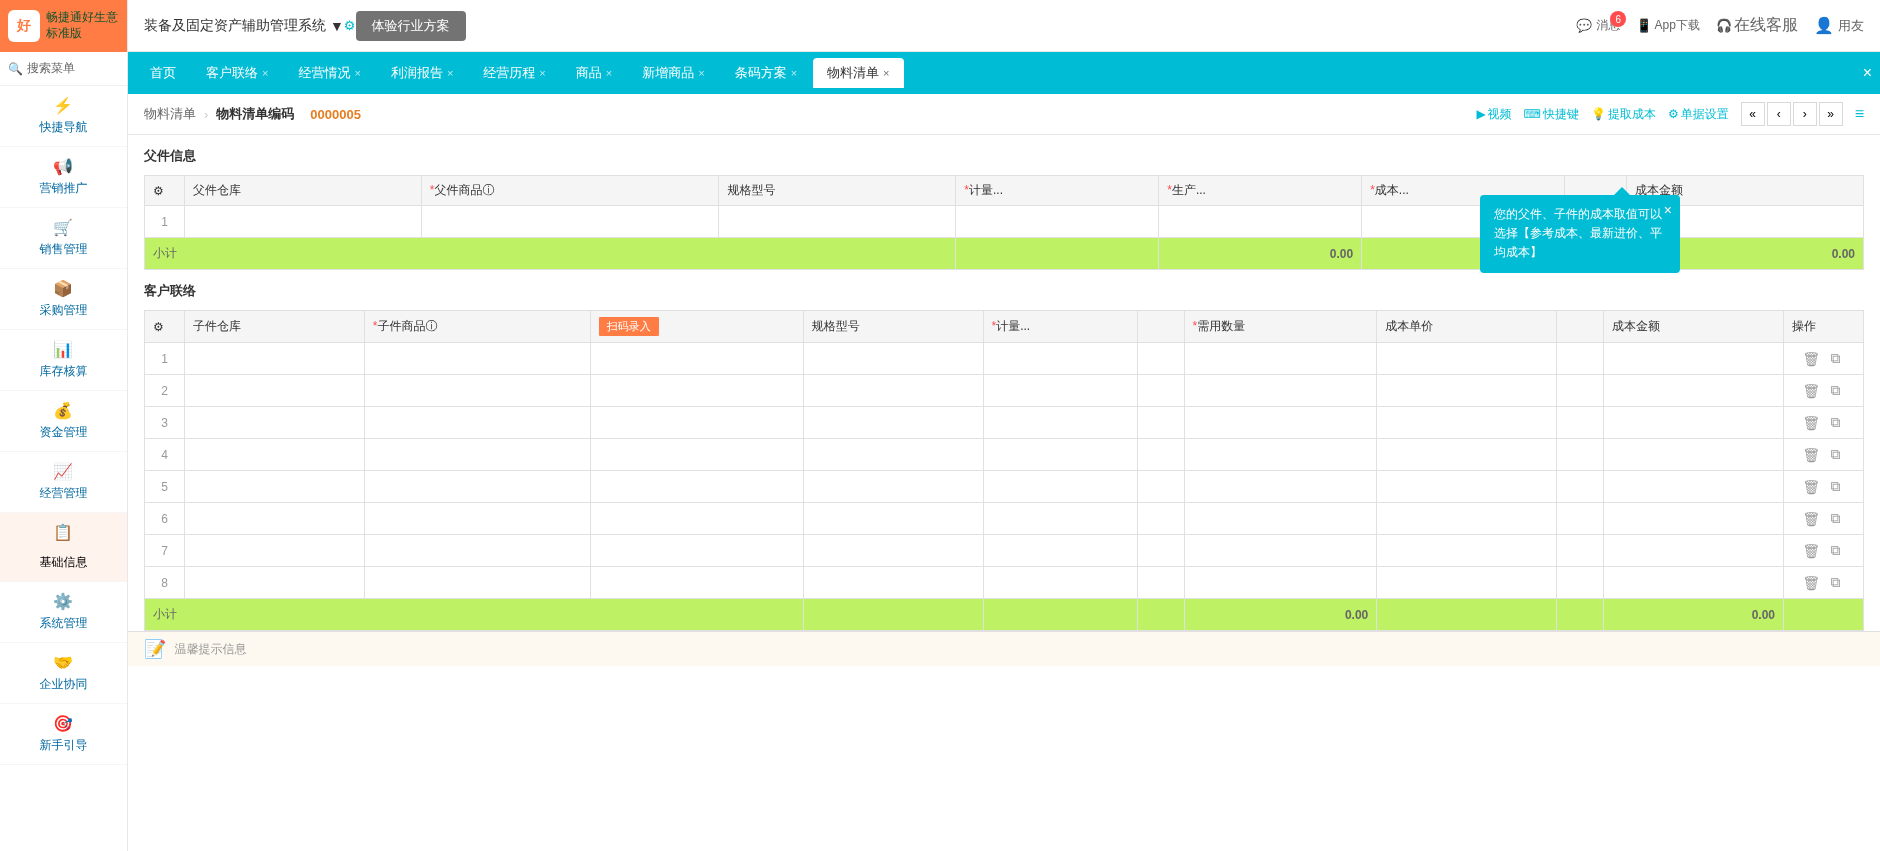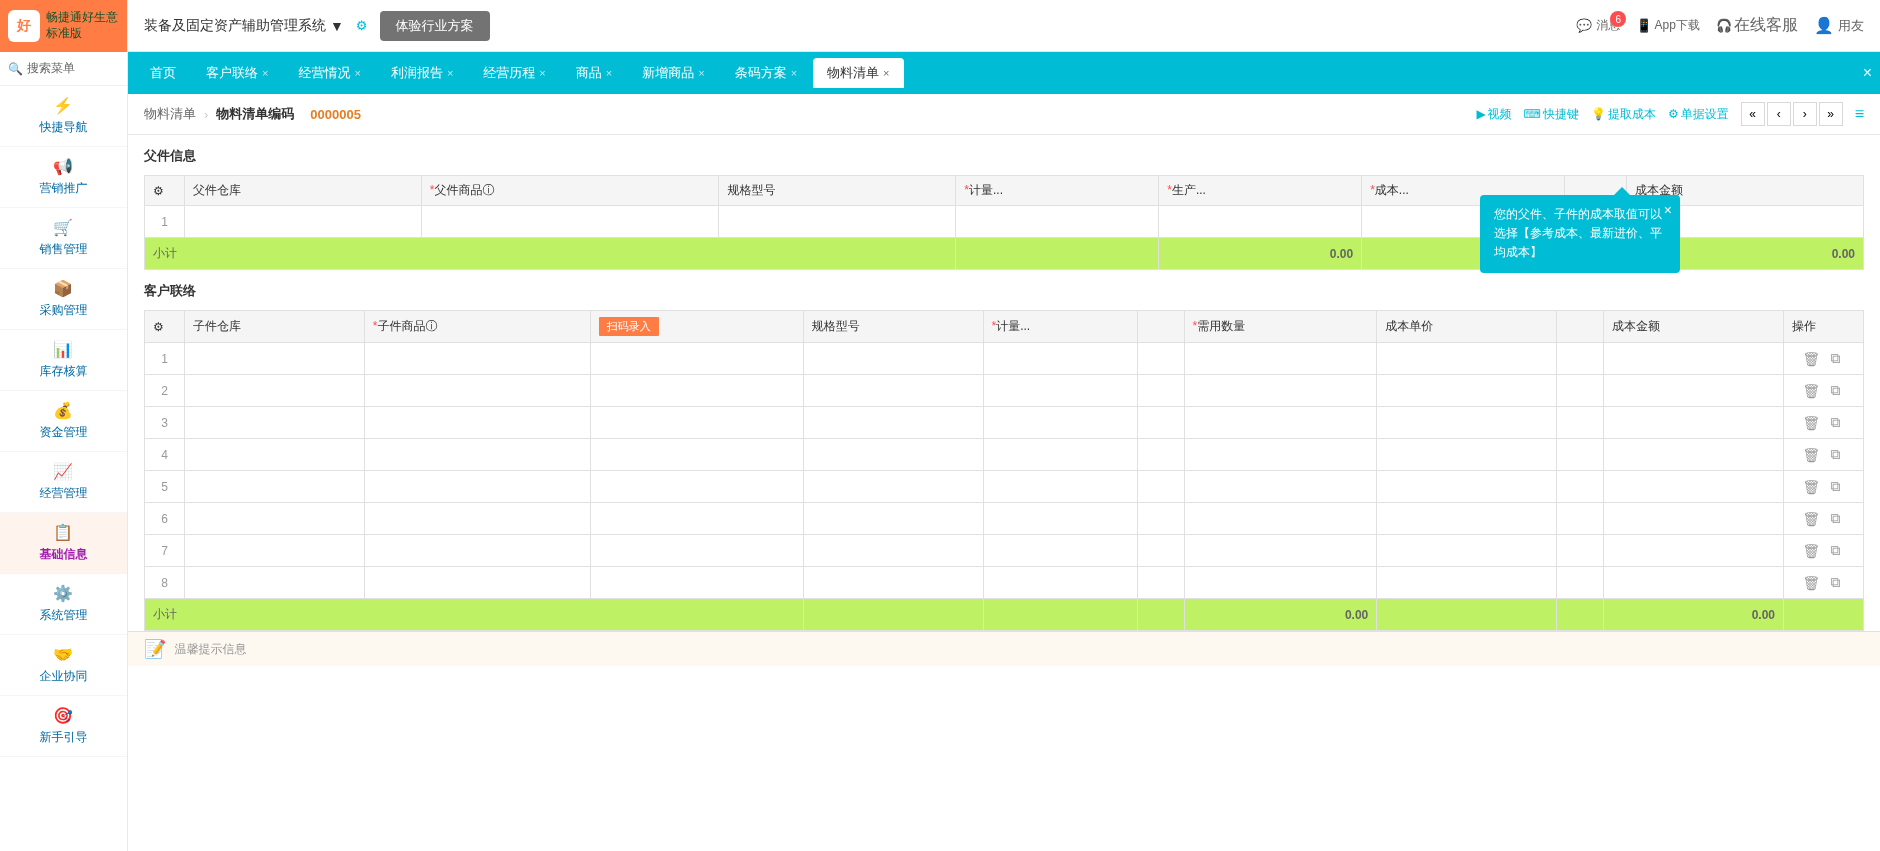--- a/index.html
+++ b/index.html
@@ -15,27 +15,27 @@
     .sidebar-logo-text { color: #14532d; font-size: 12px; line-height: 1.3; }
     .sidebar-search { padding: 8px; display: flex; align-items: center; gap: 4px; cursor: pointer; border-bottom: 1px solid #f0f0f0; }
     .sidebar-search span { color: #666; font-size: 12px; }
     .sidebar-nav { flex: 1; overflow-y: auto; }
     .sidebar-item { display: flex; flex-direction: column; align-items: center; padding: 10px 4px; cursor: pointer; border-bottom: 1px solid #f5f5f5; gap: 4px; }
     .sidebar-item.active { background: #fff3ee; }
     .sidebar-item.active .sidebar-item-label { color: #ff7d45; }
     .sidebar-item .icon { font-size: 16px; color: #666; }
     .sidebar-item.active .icon { color: #ff7d45; }
     .sidebar-item-label { font-size: 12px; color: #0369a1; }
-    .sidebar-item.active .sidebar-item-label { color: #a21caf; font-weight: bold; }
+    .sidebar-item.active .sidebar-item-label { color: #000000; font-weight: normal; margin-top: 8px; }
 
     
     .main { flex: 1; display: flex; flex-direction: column; overflow: hidden; }
 
     
-    .topbar { height: 52px; background: #fff; display: flex; align-items: center; padding: 16px 16px; border-bottom: 1px solid #e8e8e8; gap: 12px; }
+    .topbar { height: 52px; background: #fff; display: flex; align-items: center; padding: 16px 16px; border-bottom: 1px solid #e8e8e8; }
     .topbar-select { display: flex; align-items: center; gap: 4px; color: #333; font-size: 14px; cursor: pointer; }
     .topbar-actions { display: flex; align-items: center; gap: 16px; margin-left: auto; }
     .topbar-btn { background: #737373; color: #fff; border: none; border-radius: 4px; padding: 6px 16px; cursor: pointer; font-size: 13px; }
     .topbar-user { display: flex; align-items: center; gap: 4px; cursor: pointer; color: #666; font-size: 13px; }
     .topbar-notif { display: flex; align-items: center; position: relative; cursor: pointer; color: #666; font-size: 13px; }
     .notif-wrap { position: relative; display: inline-flex; align-items: center; }
     .badge { background: #ff4d4f; color: #fff; border-radius: 8px; padding: 0 4px; font-size: 10px; position: absolute; top: -6px; right: -6px; min-width: 16px; height: 16px; display: flex; align-items: center; justify-content: center; }
 
     
     .nav-tabs { height: 42px; background: #00bcd4; display: flex; align-items: center; padding: 0 8px; gap: 2px; flex-shrink: 0; }

